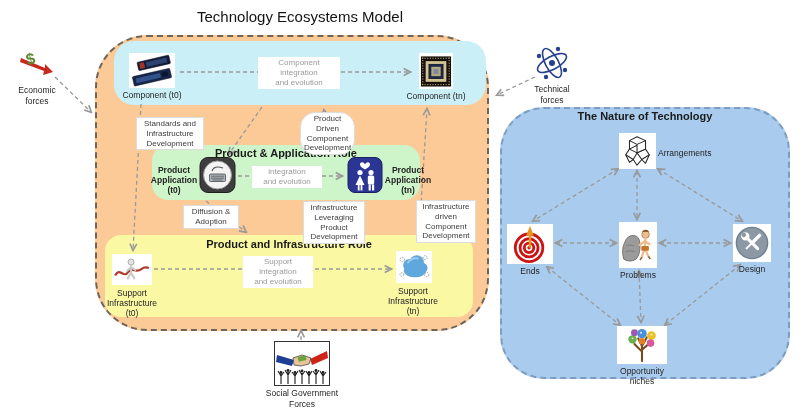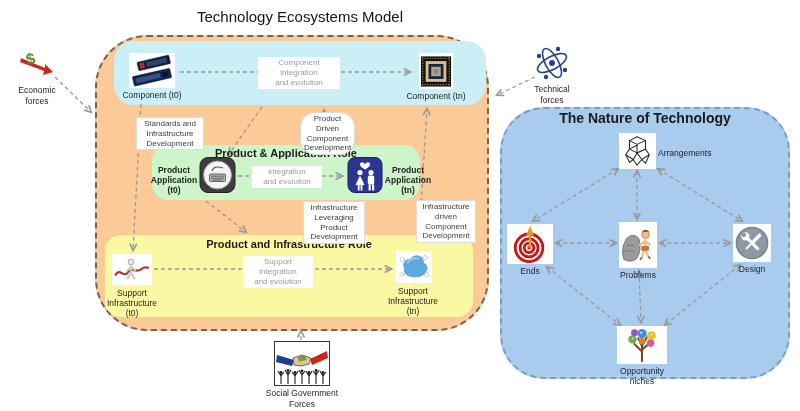--- a/index.html
+++ b/index.html
@@ -14,21 +14,21 @@
   .product-panel{left:152px;top:145px;width:268px;height:55px;border-radius:16px;background:#cdf5c9;}
   .support-panel{left:105px;top:235px;width:368px;height:82px;border-radius:16px;background:#fbf8a4;}
   .nature-panel{left:500px;top:107px;width:290px;height:272px;border-radius:44px;
                 background:#a9cbee;border:2px dashed #7d9cc0;box-sizing:border-box;}
   
   .main-title{left:170px;top:8px;width:260px;text-align:center;font-size:15px;color:#141414;}
   .role-title{font-size:11px;font-weight:bold;color:#1b1b1b;text-align:center;}
   .component-title{left:114px;top:44px;width:372px;}
   .product-title{left:152px;top:147px;width:268px;}
   .support-title{left:105px;top:238px;width:368px;}
-  .nature-title{left:500px;top:110px;width:290px;text-align:center;font-size:14px;font-weight:bold;color:#1b1b1b;}
+  .nature-title{left:500px;top:110px;width:290px;text-align:center;font-size:11px;font-weight:bold;color:#1b1b1b;}
   
   .lbl{background:#fff;border:1px solid #dcdcdc;color:#3c3c3c;font-size:8px;line-height:1.22;
        text-align:center;padding:1px 3px;box-sizing:border-box;}
   .lbl-gray{background:#fff;border:none;color:#9a9a9a;font-size:8px;line-height:1.25;
             text-align:center;padding:1px 3px;}
   .node-lbl{font-size:8.5px;color:#242424;text-align:center;line-height:1.2;}
   .iconbox{background:#fff;display:flex;align-items:center;justify-content:center;}
   svg{display:block;}
   
   .comp-t0-icon{left:129px;top:53px;width:46px;height:35px;}
@@ -226,20 +226,22 @@
   <div class="abs node-lbl pre supp-tn-lbl">Support
 Infrastructure
 (tn)</div>
 
   <div class="abs lbl pre lbl-standards">Standards and
 Infrastructure
 Development</div>
   <div class="abs lbl pre lbl-proddriven">Product Driven
 Component
 Development</div>
+  <div class="abs lbl pre lbl-diffusion">Diffusion &amp;
+Adoption</div>
   <div class="abs lbl pre lbl-leveraging">Infrastructure
 Leveraging
 Product
 Development</div>
   <div class="abs lbl pre lbl-infradriven">Infrastructure
 driven
 Component
 Development</div>
 
   <div class="abs iconbox arr-icon">

